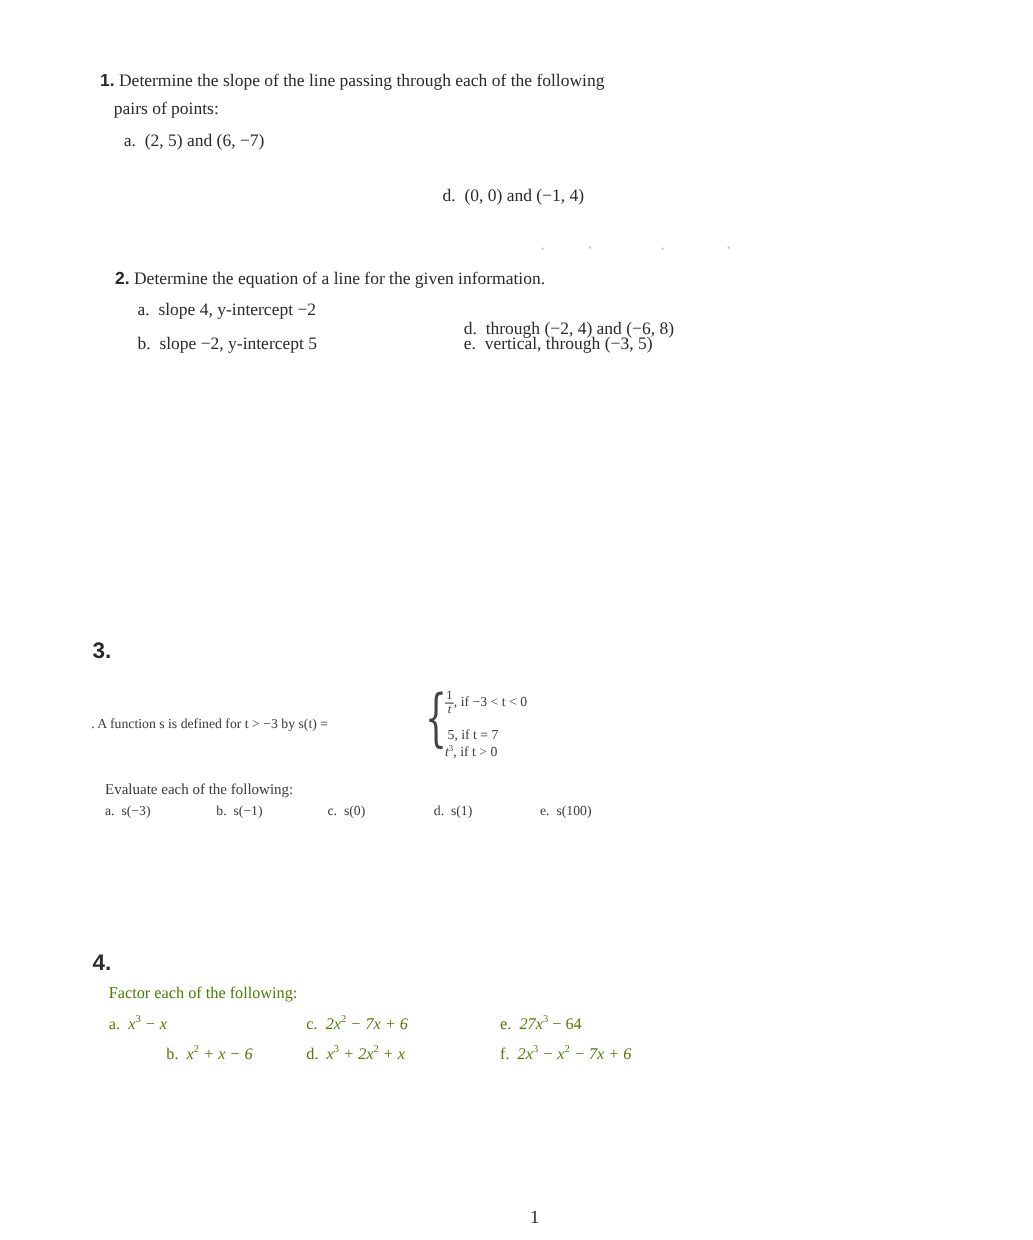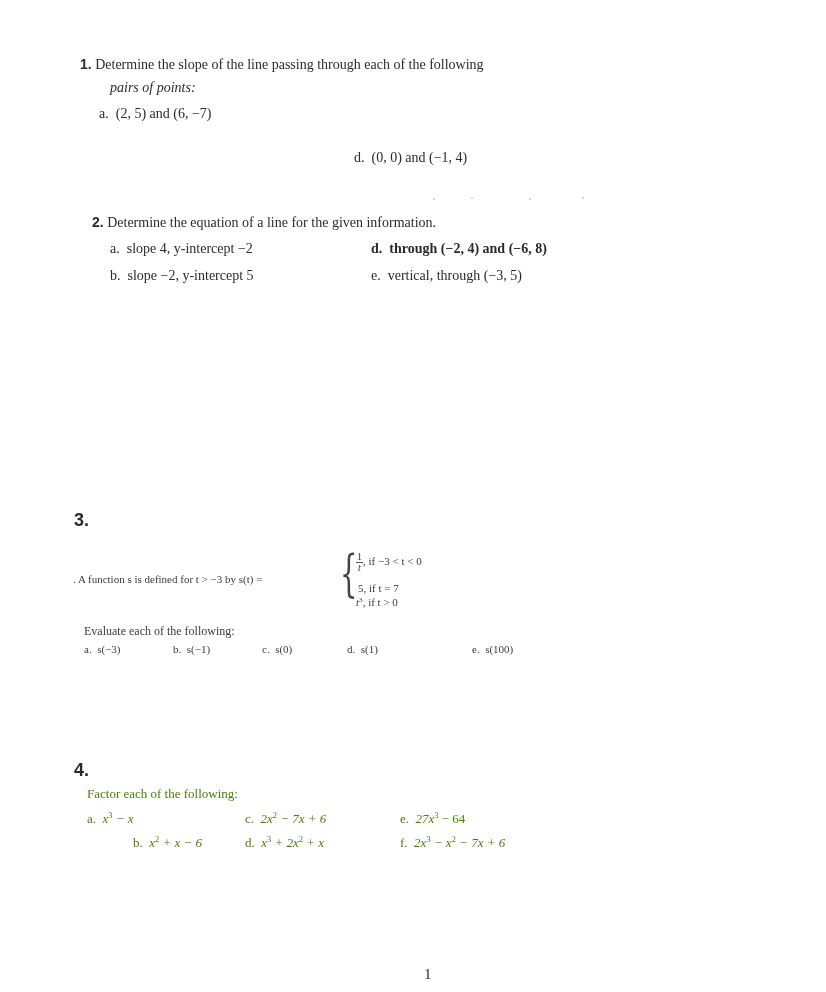--- a/index.html
+++ b/index.html
@@ -24,21 +24,21 @@
     .frac .den { display: block; font-style: italic; }
     sup { font-size: 0.65em; vertical-align: 0.6em; line-height: 0; }
   </style>
 </head>
 <body>
 
 <div class="abs q1" style="left:80px; top:56px;">
   <span class="qnum">1.</span>
   <span>Determine the slope of the line passing through each of the following</span>
 </div>
-<div class="abs q1" style="left:110px; top:80px;font-style:italic;">pairs of points:</div>
+<div class="abs q1" style="left:91px; top:80px;">pairs of points:</div>
 <div class="abs q1" style="left:99px; top:106px;">
   <span>a.</span>&nbsp;
   <span>(2, 5) and (6, −7)</span>
 </div>
 <div class="abs q1" style="left:354px; top:106px;margin-top:44px;">
   <span>d.</span>&nbsp;
   <span>(0, 0) and (−1, 4)</span>
 </div>
 
 <div class="speck" style="left:433px; top:198px;"></div>
@@ -47,21 +47,21 @@
 <div class="speck" style="left:582px; top:197px;"></div>
 
 <div class="abs q1" style="left:92px; top:214px;">
   <span class="qnum">2.</span>
   <span>Determine the equation of a line for the given information.</span>
 </div>
 <div class="abs q1" style="left:110px; top:241px;">
   <span>a.</span>&nbsp;
   <span>slope 4, y-intercept −2</span>
 </div>
-<div class="abs q1" style="left:371px; top:241px;font-weight:bold;">
+<div class="abs q1" style="left:371px; top:256px;">
   <span>d.</span>&nbsp;
   <span>through (−2, 4) and (−6, 8)</span>
 </div>
 <div class="abs q1" style="left:110px; top:268px;">
   <span>b.</span>&nbsp;
   <span>slope −2, y-intercept 5</span>
 </div>
 <div class="abs q1" style="left:371px; top:268px;">
   <span>e.</span>&nbsp;
   <span>vertical, through (−3, 5)</span>
@@ -93,21 +93,21 @@
   <span>s(−1)</span>
 </div>
 <div class="abs small" style="left:262px; top:643px;">
   <span>c.</span>&nbsp;
   <span>s(0)</span>
 </div>
 <div class="abs small" style="left:347px; top:643px;">
   <span>d.</span>&nbsp;
   <span>s(1)</span>
 </div>
-<div class="abs small" style="left:432px; top:643px;margin-left:40px;">
+<div class="abs small" style="left:432px; top:643px;">
   <span>e.</span>&nbsp;
   <span>s(100)</span>
 </div>
 
 <div class="abs qnum" style="left:74px; top:760px; font-size:18px;">4.</div>
 <div class="abs mid" style="left:87px; top:786px;">Factor each of the following:</div>
 
 <div class="abs mid" style="left:87px; top:811px;">
   <span>a.</span>&nbsp;
   <span class="it">x</span><sup>3</sup><span class="it"> − x</span>

